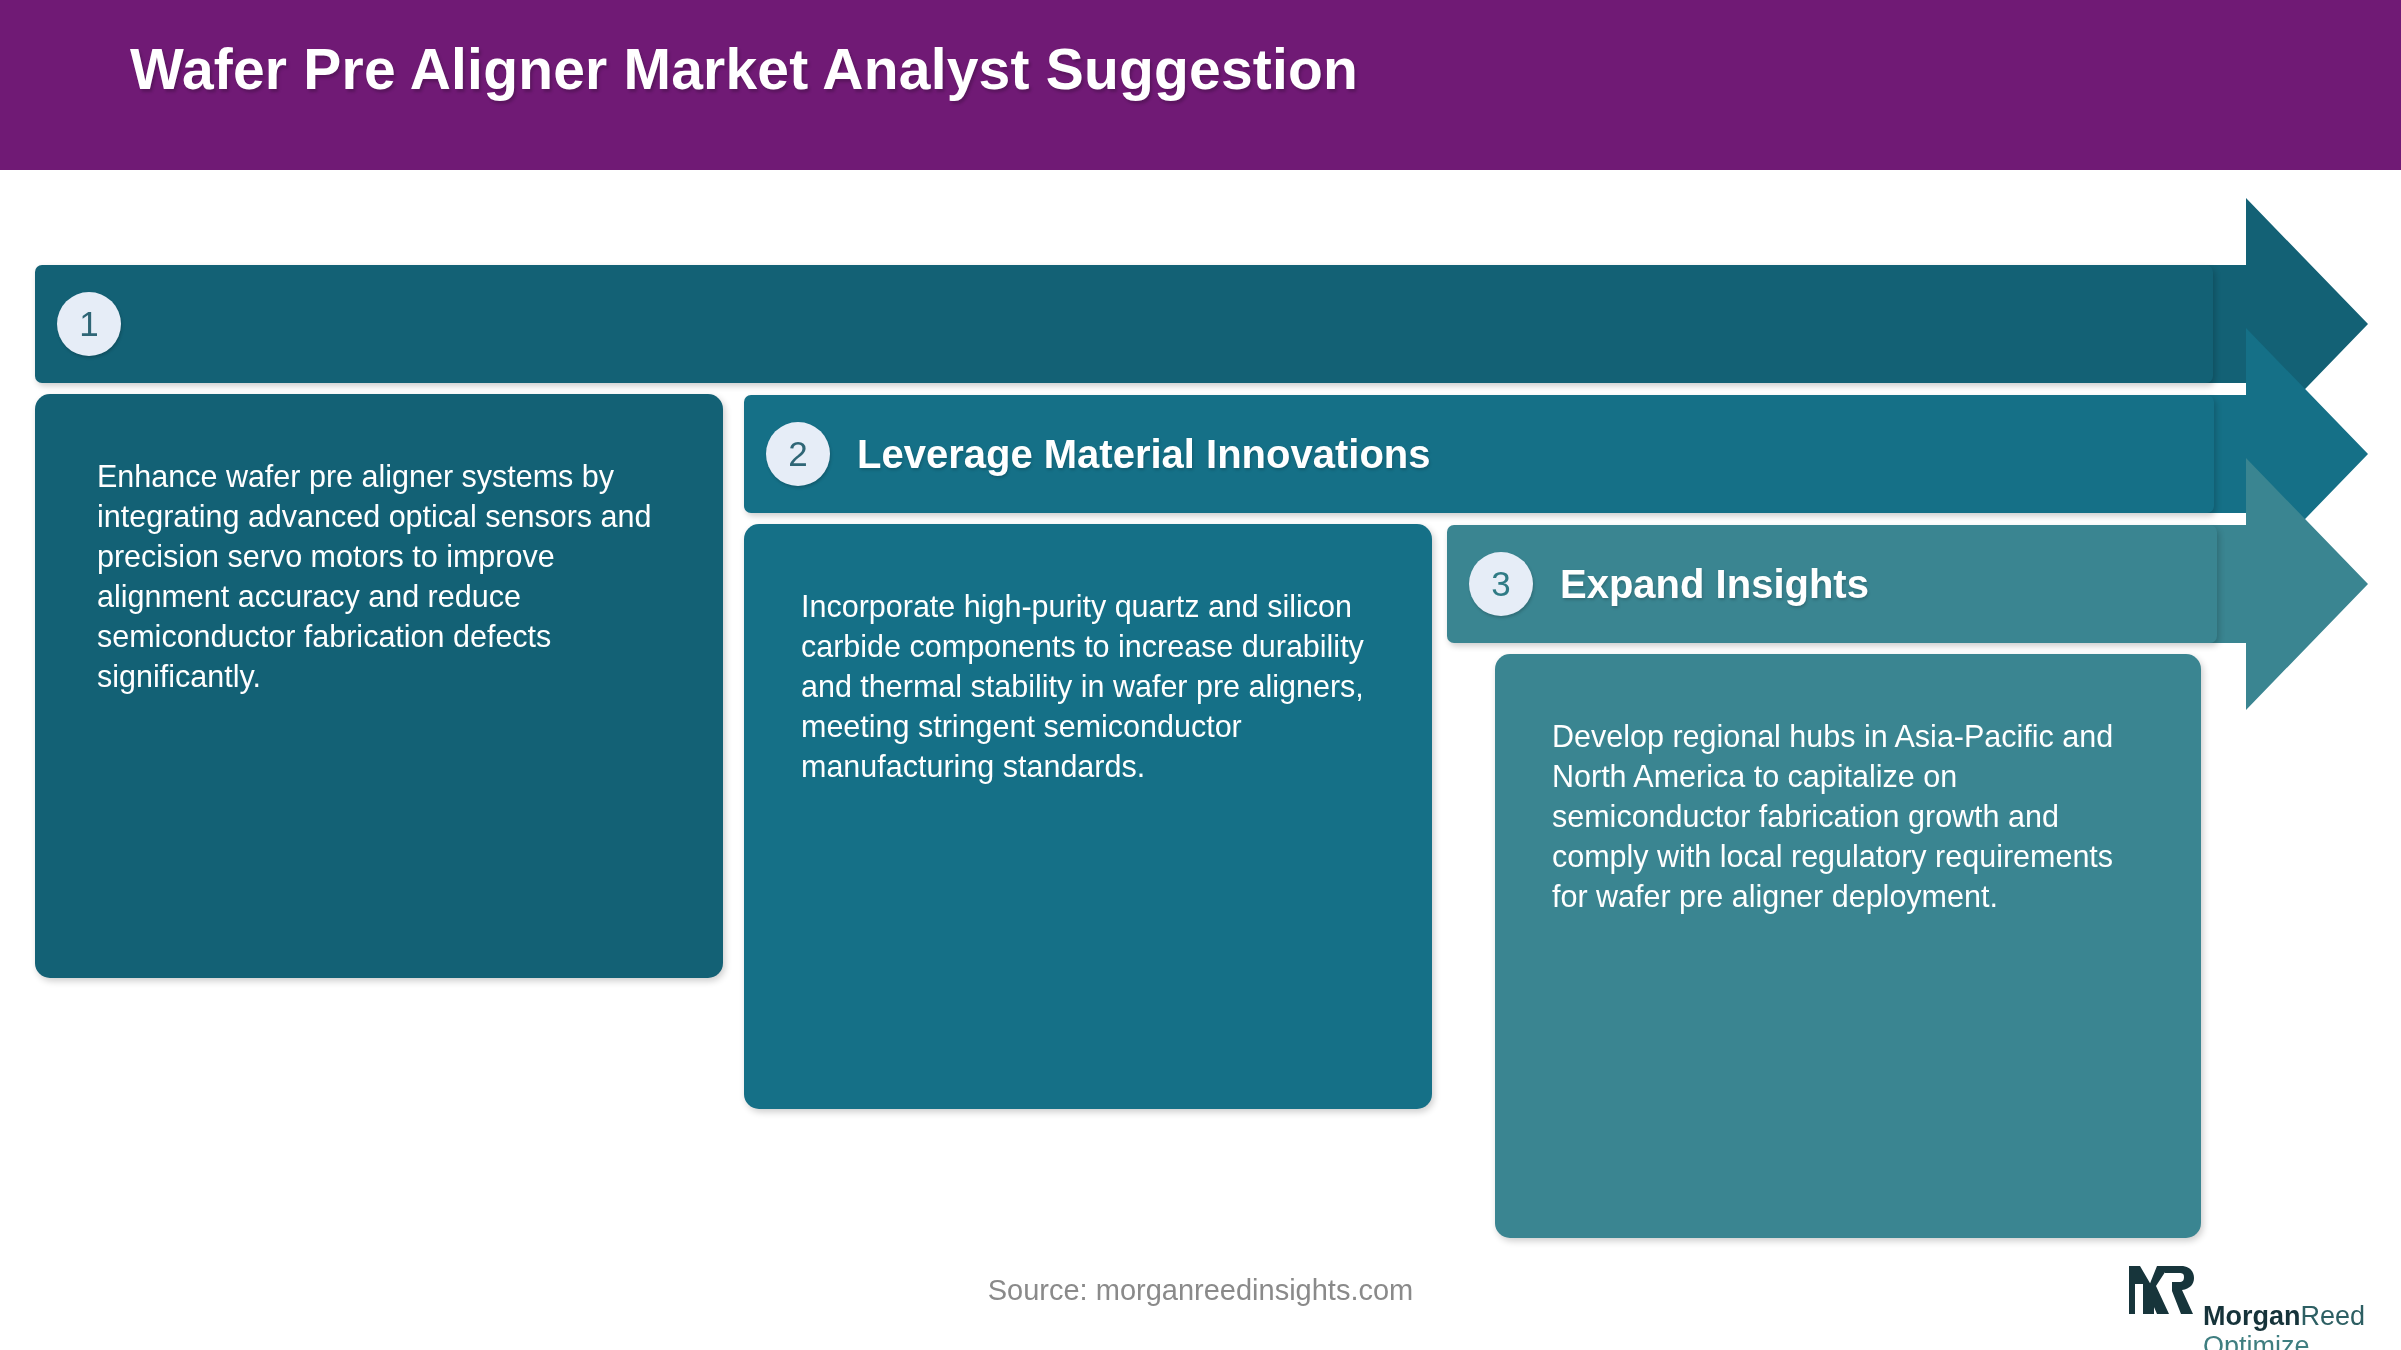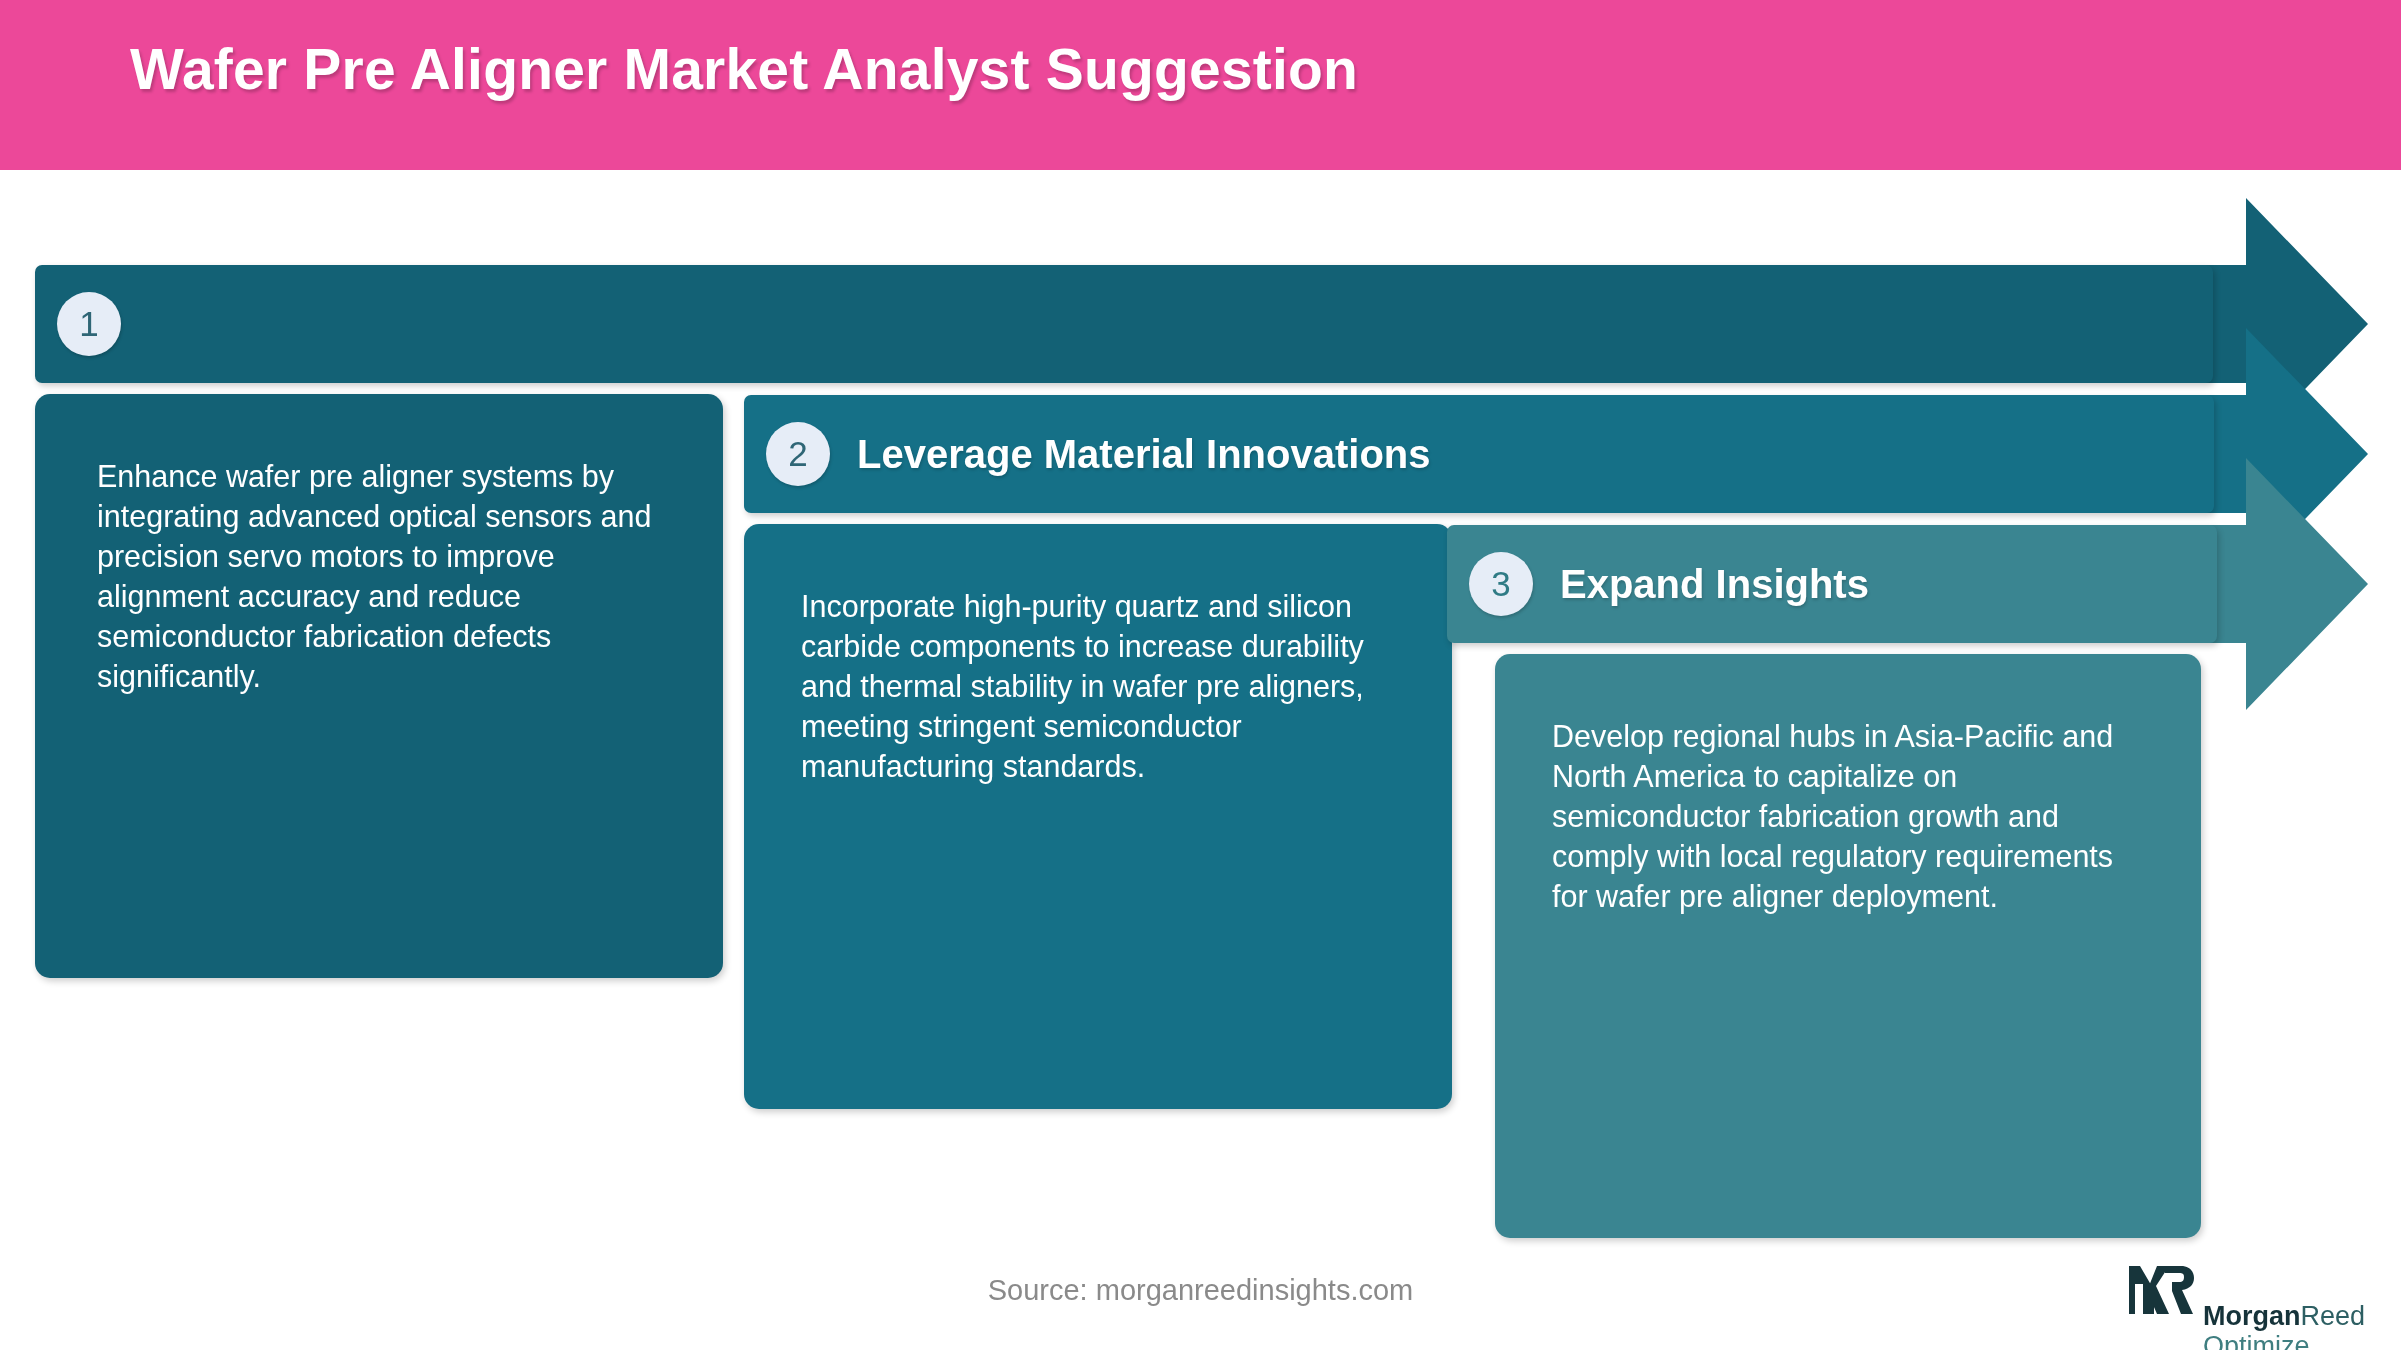--- a/index.html
+++ b/index.html
@@ -8,21 +8,21 @@
     background:#ffffff;
     font-family:"Liberation Sans", sans-serif;
     overflow:hidden;
     position:relative;
   }
   .canvas{position:absolute;inset:0;background:#fff;}
 
   
   .header{
     position:absolute;left:0;top:0;width:2401px;height:170px;
-    background:#ec4899;
+    background:#701a75;
   }
   .header-title{
     position:absolute;left:130px;top:36px;
     font-size:57px;font-weight:bold;color:#ffffff;
     letter-spacing:.2px;white-space:nowrap;
     text-shadow:2px 3px 3px rgba(0,0,0,.20);
   }
 
   
   .arrows{position:absolute;left:0;top:0;width:2401px;height:1350px;pointer-events:none;}
@@ -53,21 +53,21 @@
     margin-left:27px;color:#ffffff;font-size:40px;font-weight:bold;
     white-space:nowrap;text-shadow:1px 2px 3px rgba(0,0,0,.18);
   }
 
   
   .panel{
     position:absolute;border-radius:15px;
     box-shadow:2px 3px 7px rgba(0,0,0,.20);
   }
   .panel-1{left:35px;top:394px;width:688px;height:584px;background:#136175;}
-  .panel-2{left:744px;top:524px;width:688px;height:585px;background:#157087;padding-left:20px;}
+  .panel-2{left:744px;top:524px;width:688px;height:585px;background:#157087;}
   .panel-3{left:1447px;top:654px;width:706px;height:584px;background:#3a8591;margin-left:48px;}
 
   .panel-text{
     position:absolute;color:#ffffff;
     font-size:30.5px;line-height:40px;font-weight:normal;
   }
   .panel-1 .panel-text{left:62px;top:62px;width:585px;}
   .panel-2 .panel-text{left:57px;top:62px;width:570px;}
   .panel-3 .panel-text{left:57px;top:62px;width:595px;}
 

